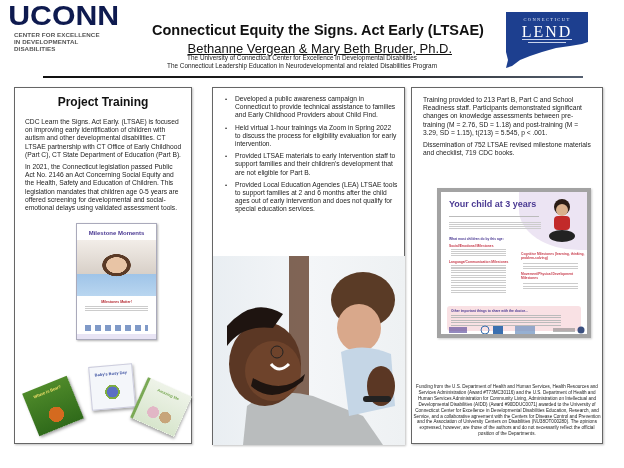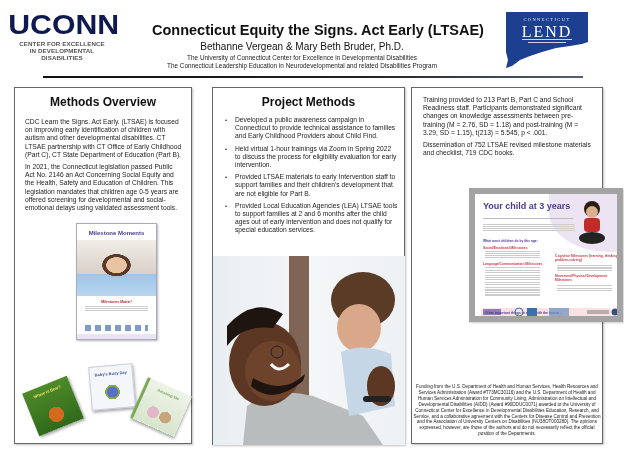--- a/index.html
+++ b/index.html
@@ -1,25 +1,25 @@
 <!DOCTYPE html>
 <html><head>
 <meta charset="utf-8">
 <style>
   * { box-sizing: border-box; margin: 0; padding: 0; }
   html, body { width: 624px; height: 468px; background: #ffffff; overflow: hidden; }
   body { position: relative; font-family: "Liberation Sans", sans-serif; color: #111; }
 
   
-  .uconn-logo { position: absolute; left: 14px; top: 12px; width: 96px; text-align: center; }
+  .uconn-logo { position: absolute; left: 14px; top: 3px; width: 96px; }
   .uconn-word { font-family: "Liberation Sans", sans-serif; font-weight: bold; font-size: 27px; color: #0e1a4f; letter-spacing: 0px; line-height: 26px; transform: scaleX(1.12); transform-origin: center; }
   .uconn-sub { font-size: 6.2px; font-weight: bold; color: #555; line-height: 7px; margin-top: 2px; letter-spacing: 0.1px; }
 
   .title { position: absolute; left: 152px; top: 22px; width: 300px; text-align: center; font-size: 14.5px; font-weight: bold; color: #111; white-space: nowrap; }
-  .authors { position: absolute; left: 152px; top: 41px; width: 300px; text-align: center; font-size: 10px; color: #111; white-space: nowrap; }
+  .authors { position: absolute; left: 152px; top: 41px; width: 300px; text-align: right; font-size: 13px; color: #111; white-space: nowrap; text-decoration: underline; }
   .affil { position: absolute; left: 152px; width: 300px; text-align: center; font-size: 6.4px; color: #222; white-space: nowrap; }
   .affil1 { top: 54px; }
   .affil2 { top: 62px; }
   .header-rule { position: absolute; left: 43px; top: 76px; width: 540px; height: 2px; background: linear-gradient(to right, #111 0%, #222 60%, #556070 100%); }
 
   .lend-logo { position: absolute; left: 500px; top: 8px; width: 92px; height: 62px; }
 
   
   .panel { position: absolute; background: #fff; border: 1px solid #666; box-shadow: 1px 1px 2px rgba(0,0,0,0.25); }
   .panel-left { left: 14px; top: 87px; width: 178px; height: 357px; }
@@ -57,21 +57,21 @@
   .book3 { left: 122px; top: 172px; width: 48px; height: 44px; transform: rotate(24deg); background: linear-gradient(#eef3e8, #d7e5cc); border-left: 3px solid #7aa955; }
   .book3 .bt { color: #7aa955; }
   .bt { font-size: 4px; font-weight: bold; text-align: center; padding-top: 5px; }
   .book-art { position: absolute; left: 6px; right: 6px; bottom: 6px; height: 20px; border-radius: 3px; }
   .book1 .book-art { background: radial-gradient(circle at 50% 60%, #d46a1f 0 35%, transparent 36%); }
   .book2 .book-art { background: radial-gradient(circle at 50% 50%, #5b6fc4 0 30%, #7fae3e 31% 40%, transparent 41%); }
   .book3 .book-art { background: radial-gradient(circle at 30% 60%, #e2b7c6 0 22%, transparent 23%), radial-gradient(circle at 70% 60%, #c7a57a 0 22%, transparent 23%); }
   .photo-mid { position: absolute; left: 213px; top: 256px; width: 192px; height: 189px; }
 
   
-  .checklist { position: absolute; left: 437px; top: 188px; width: 154px; height: 134px; background: #fff; border: 6px solid #a3a3a3; box-shadow: 1px 1px 2px rgba(0,0,0,0.2); overflow: hidden; margin-left: 32px; }
+  .checklist { position: absolute; left: 437px; top: 188px; width: 154px; height: 150px; background: #fff; border: 4px solid #a3a3a3; box-shadow: 1px 1px 2px rgba(0,0,0,0.2); overflow: hidden; }
   .cl-title { position: absolute; left: 8px; top: 7px; font-size: 9px; font-weight: bold; color: #4b3a93; white-space: nowrap; }
   .cl-purple { position: absolute; right: 0; top: 0; width: 68px; height: 58px; background: #ece4f3; border-bottom-left-radius: 60px 40px; }
   .cl-kid { position: absolute; right: 10px; top: 6px; width: 30px; height: 46px; }
   .cl-lines { position: absolute; height: 1px; background: #bbb; }
   .cl-h { position: absolute; font-size: 3.3px; font-weight: bold; white-space: nowrap; }
   .cl-pink { position: absolute; left: 6px; right: 6px; top: 114px; height: 25px; background: #f9e1e4; border-radius: 3px; }
   .cl-blue { position: absolute; left: 6px; right: 6px; top: 142px; height: 20px; background: #e0eef6; border-radius: 3px; }
   .cl-footer { position: absolute; left: 8px; right: 8px; bottom: 3px; height: 10px; }
 
   .funding { position: absolute; left: 413px; top: 384px; width: 188px; text-align: center; font-size: 4.6px; line-height: 5.9px; color: #222; }
@@ -98,21 +98,21 @@
   <svg width="92" height="62" viewBox="0 0 92 62">
     <path d="M6 4 L88 4 L88 34 L82 36 L70 38 L56 40 L42 44 L30 48 L20 52 L12 58 L6 60 L8 52 L6 44 Z" fill="#1d3f8f"></path>
     <text x="47" y="13" text-anchor="middle" font-family="Liberation Serif, serif" font-size="4.5" fill="#dfe6f5" letter-spacing="1.4">CONNECTICUT</text>
     <text x="47" y="29" text-anchor="middle" font-family="Liberation Serif, serif" font-size="16" fill="#ffffff" letter-spacing="2">LEND</text>
     <rect x="22" y="31" width="50" height="1" fill="#c9d4ec"></rect>
     <rect x="28" y="34" width="38" height="1" fill="#c9d4ec"></rect>
   </svg>
 </div>
 
 <section class="panel panel-left">
-  <h2>Methods Overview</h2>
+  <h2>Project Training</h2>
   <p class="p1">CDC Learn the Signs. Act Early. (LTSAE) is focused on improving early identification of children with autism and other developmental disabilities. CT LTSAE partnership with CT Office of Early Childhood (Part C), CT State Department of Education (Part B).</p>
   <p class="p2">In 2021, the Connecticut legislation passed Public Act No. 2146 an Act Concerning Social Equity and the Health, Safety and Education of Children. This legislation mandates that children age 0-5 years are offered screening for developmental and social-emotional delays using validated assessment tools.</p>
 
   <div style="position:absolute; left:0; top:125px; width:178px; height:232px;">
     <div class="booklet">
       <div class="booklet-title">Milestone Moments</div>
       <div class="booklet-photo"></div>
       <div class="booklet-sub">Milestones Matter!</div>
       <div class="booklet-lines"></div>
       <div class="booklet-footer"></div>
@@ -128,21 +128,20 @@
       <div class="book-art"></div>
     </div>
     <div class="book book3">
       <div class="bt">Amazing Me</div>
       <div class="book-art"></div>
     </div>
   </div>
 </section>
 
 <section class="panel panel-mid">
-  <h2>Project Methods</h2>
   <ul class="methods-list">
     <li>Developed a public awareness campaign in Connecticut to provide technical assistance to families and Early Childhood Providers about Child Find.</li>
     <li>Held virtual 1-hour trainings via Zoom in Spring 2022 to discuss the process for eligibility evaluation for early intervention.</li>
     <li>Provided LTSAE materials to early Intervention staff to support families and their children's development that are not eligible for Part B.</li>
     <li>Provided Local Education Agencies (LEA) LTSAE tools to support families at 2 and 6 months after the child ages out of early intervention and does not qualify for special education services.</li>
   </ul>
 </section>
 
 <div class="photo-mid">
   <svg width="192" height="189" viewBox="0 0 192 189">

